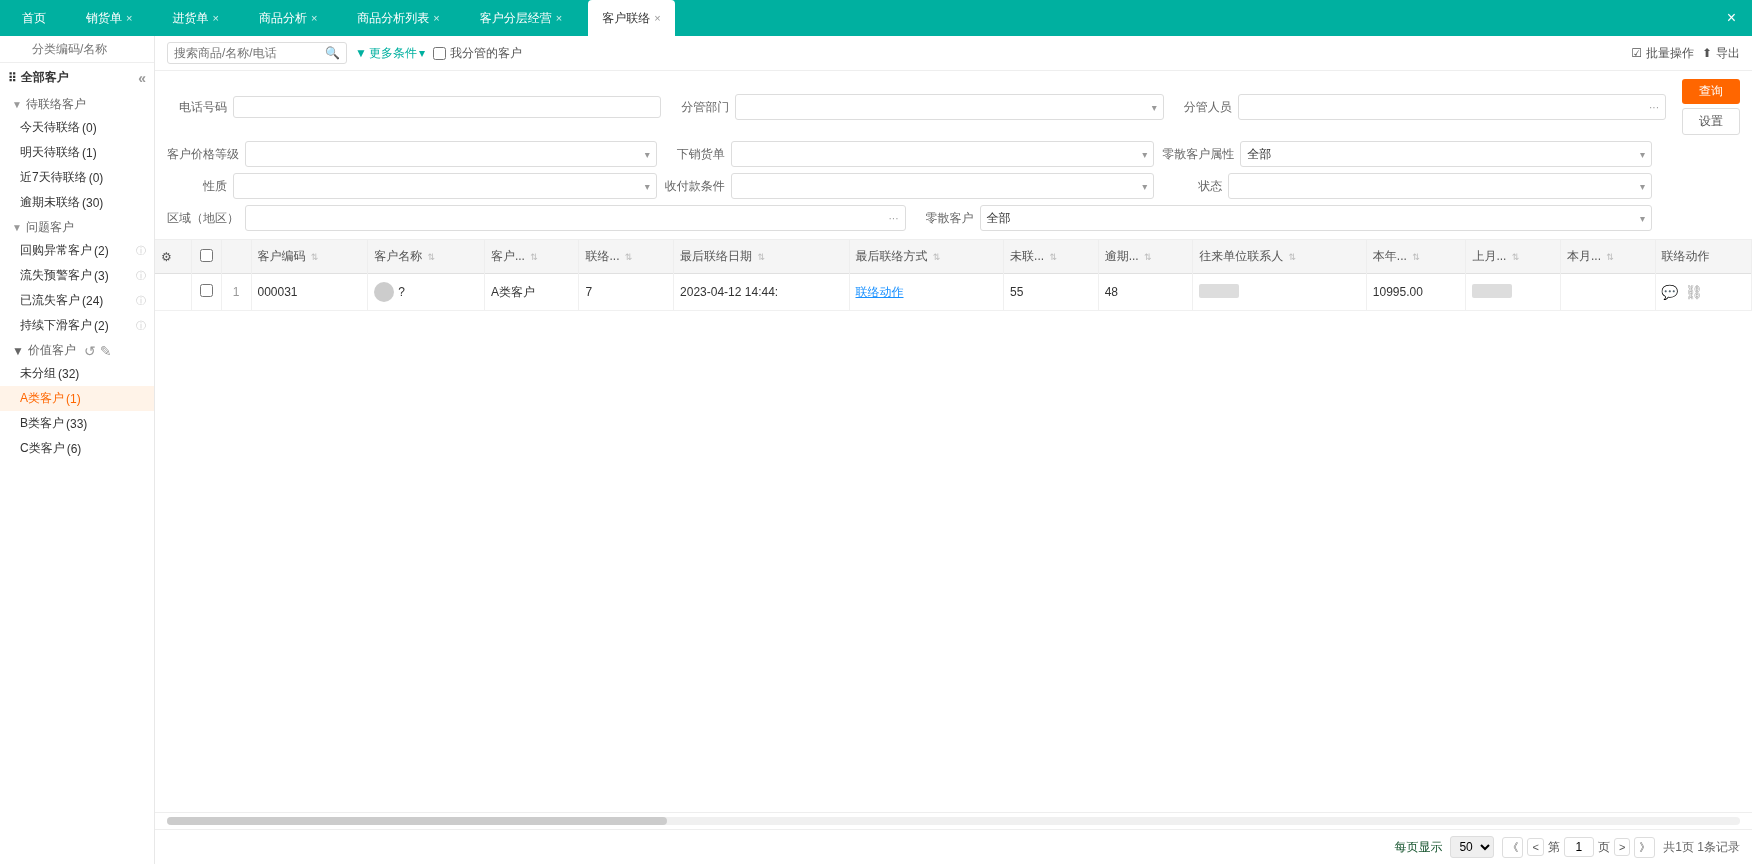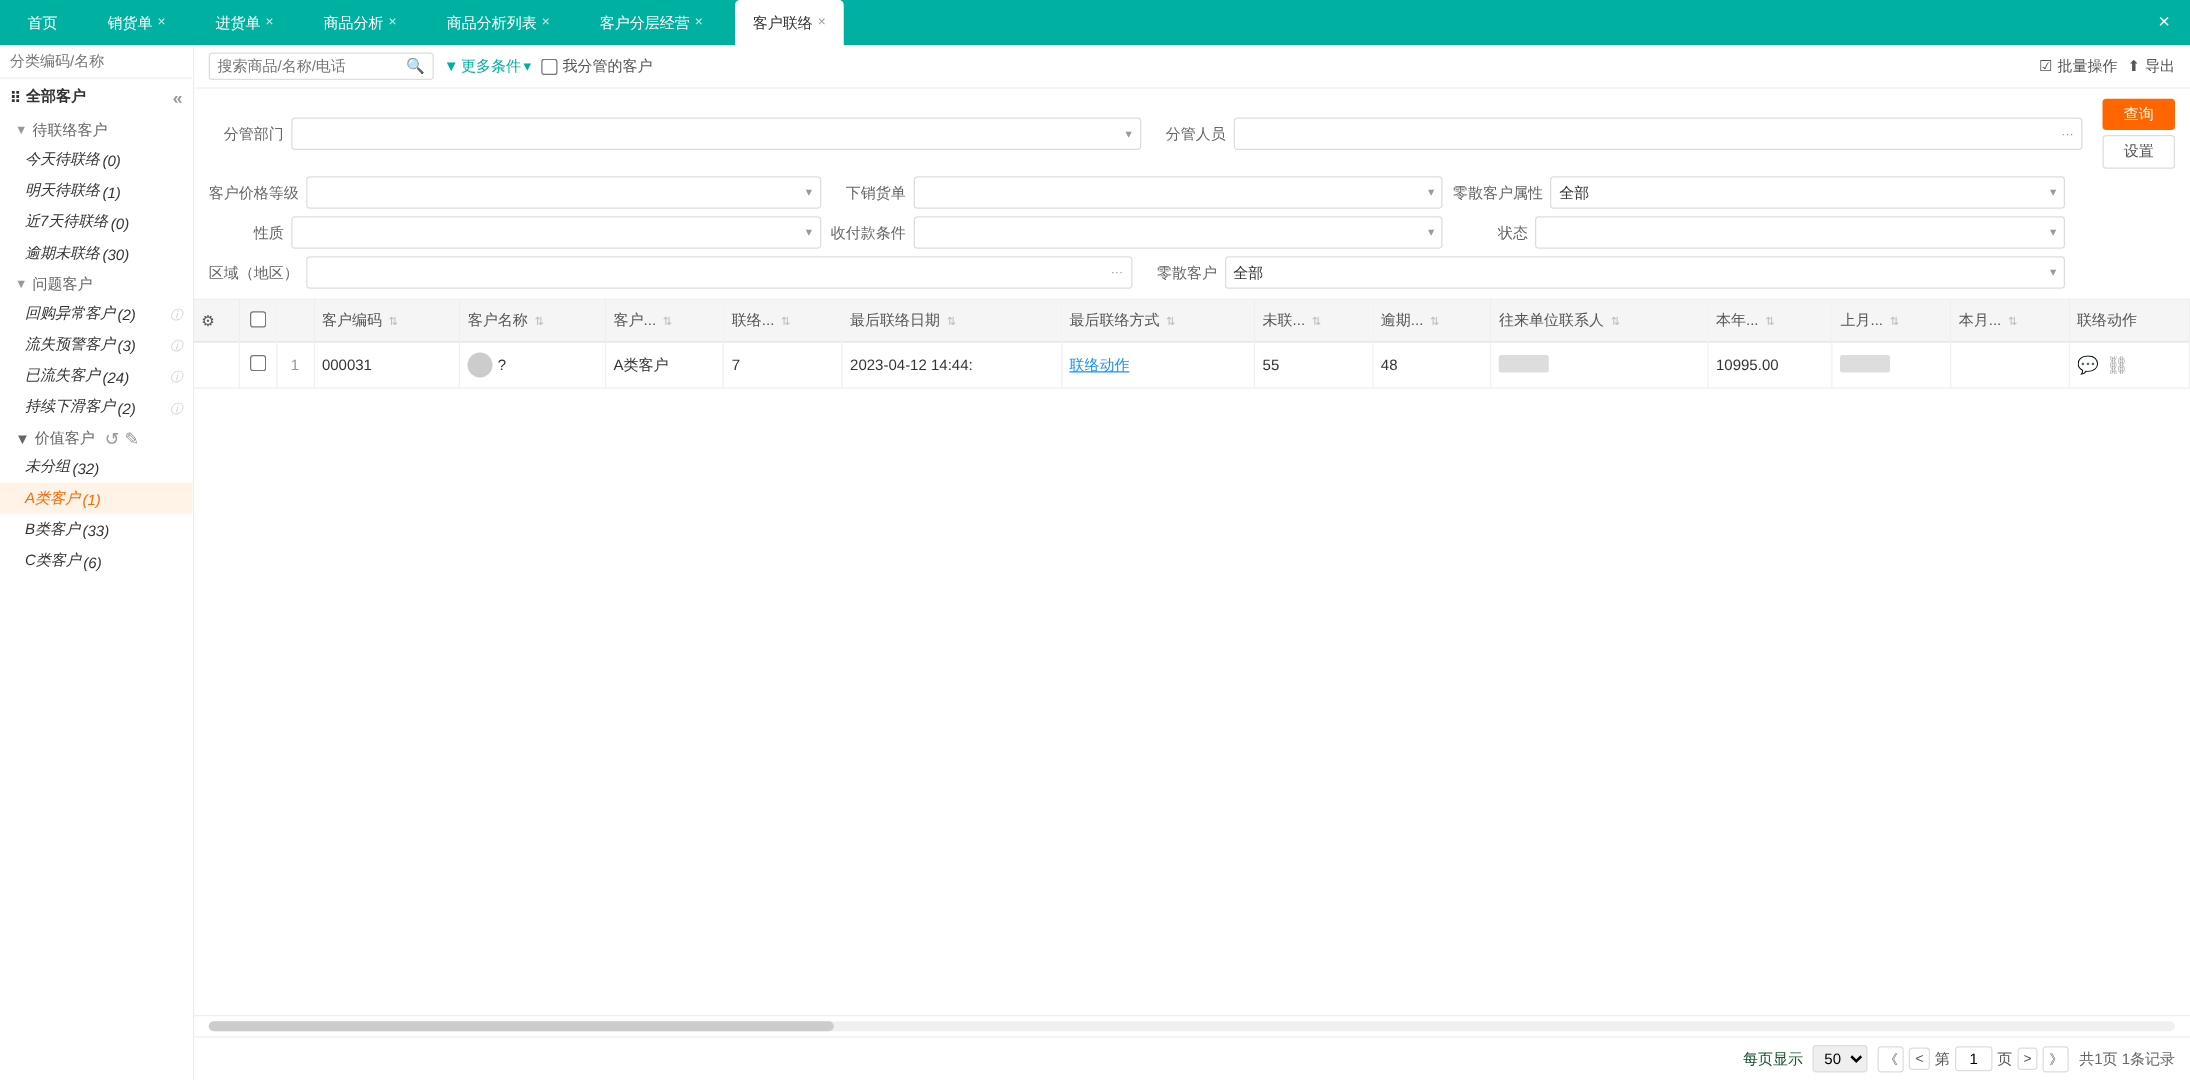--- a/index.html
+++ b/index.html
@@ -65,20 +65,21 @@
       padding: 6px 8px;
       border-bottom: 1px solid #eee;
       gap: 4px;
     }
     .sidebar-search input {
       border: none;
       outline: none;
       flex: 1;
       font-size: 12px;
       color: #999;
+      margin-left: 24px;
     }
 
     .sidebar-section-header {
       display: flex;
       align-items: center;
       padding: 6px 8px;
       font-weight: bold;
       color: #333;
       cursor: pointer;
       gap: 4px;
@@ -95,26 +96,25 @@
       align-items: center;
       padding: 4px 8px 2px 12px;
       color: #666;
       font-size: 12px;
       gap: 4px;
     }
     .sidebar-group-label .arrow { color: #999; font-size: 10px; }
 
     .sidebar-item {
       display: flex;
-      align-items: flex-end;
+      align-items: center;
       padding: 4px 8px 4px 20px;
       color: #333;
       cursor: pointer;
       font-size: 12px;
-      font-style: italic;
     }
     .sidebar-item.active { background: #fff3e8; color: #ff6600; }
     .sidebar-item .badge {
       margin-left: 2px;
       color: inherit;
     }
     .sidebar-item .info-icon { margin-left: auto; color: #ccc; font-size: 10px; }
 
     .sidebar-group-actions {
       display: flex;
@@ -528,20 +528,24 @@
       </div>
       <div class="export-btn">
         <span>⬆</span>
         <span>导出</span>
       </div>
     </div>
 
     <div class="advanced-filter">
 
       <div class="filter-row">
+        <div class="filter-field">
+          <span class="filter-label">电话号码</span>
+          <input class="filter-input" type="text" style="">
+        </div>
         <div class="filter-field">
           <span class="filter-label">分管部门</span>
           <div class="filter-select">
             <span class="select-arrow">▾</span>
           </div>
         </div>
         <div class="filter-field">
           <span class="filter-label">分管人员</span>
           <div class="filter-select">
             <span class="select-more">···</span>

